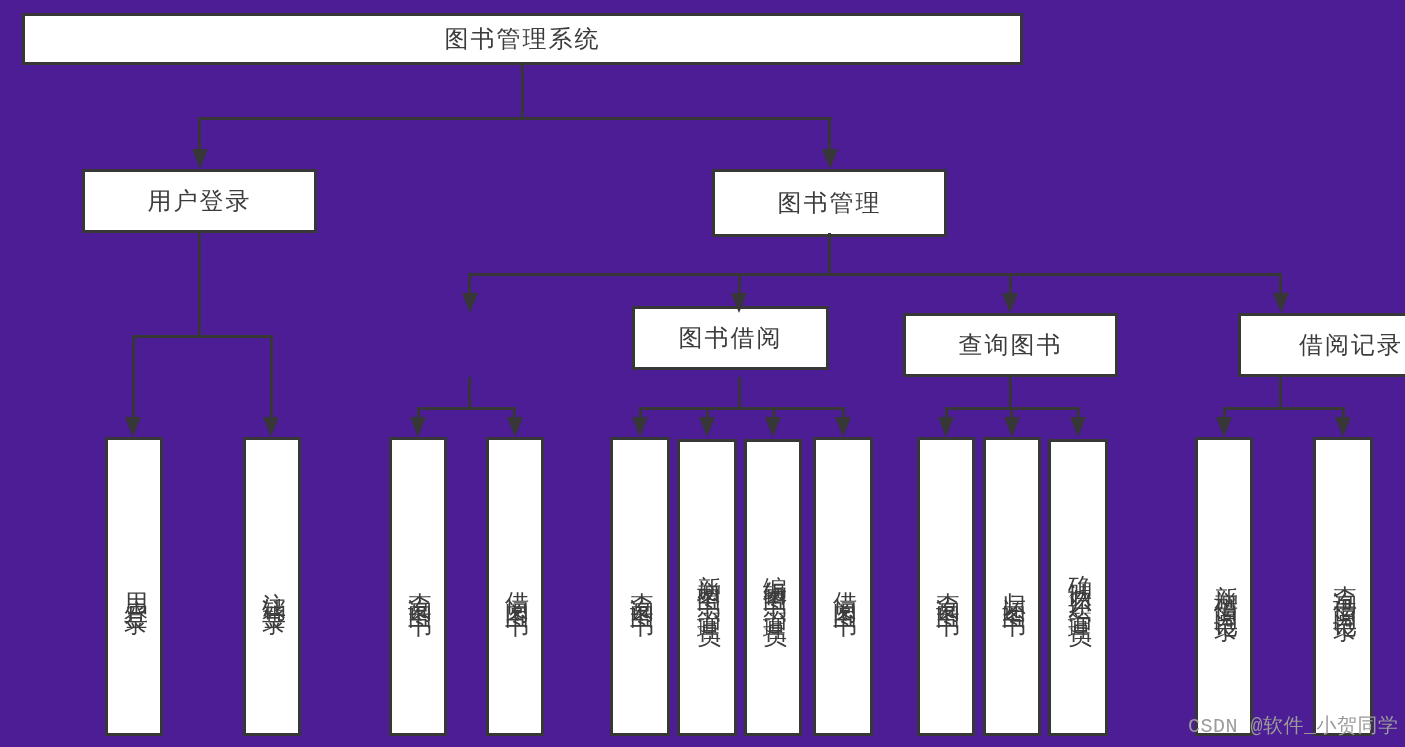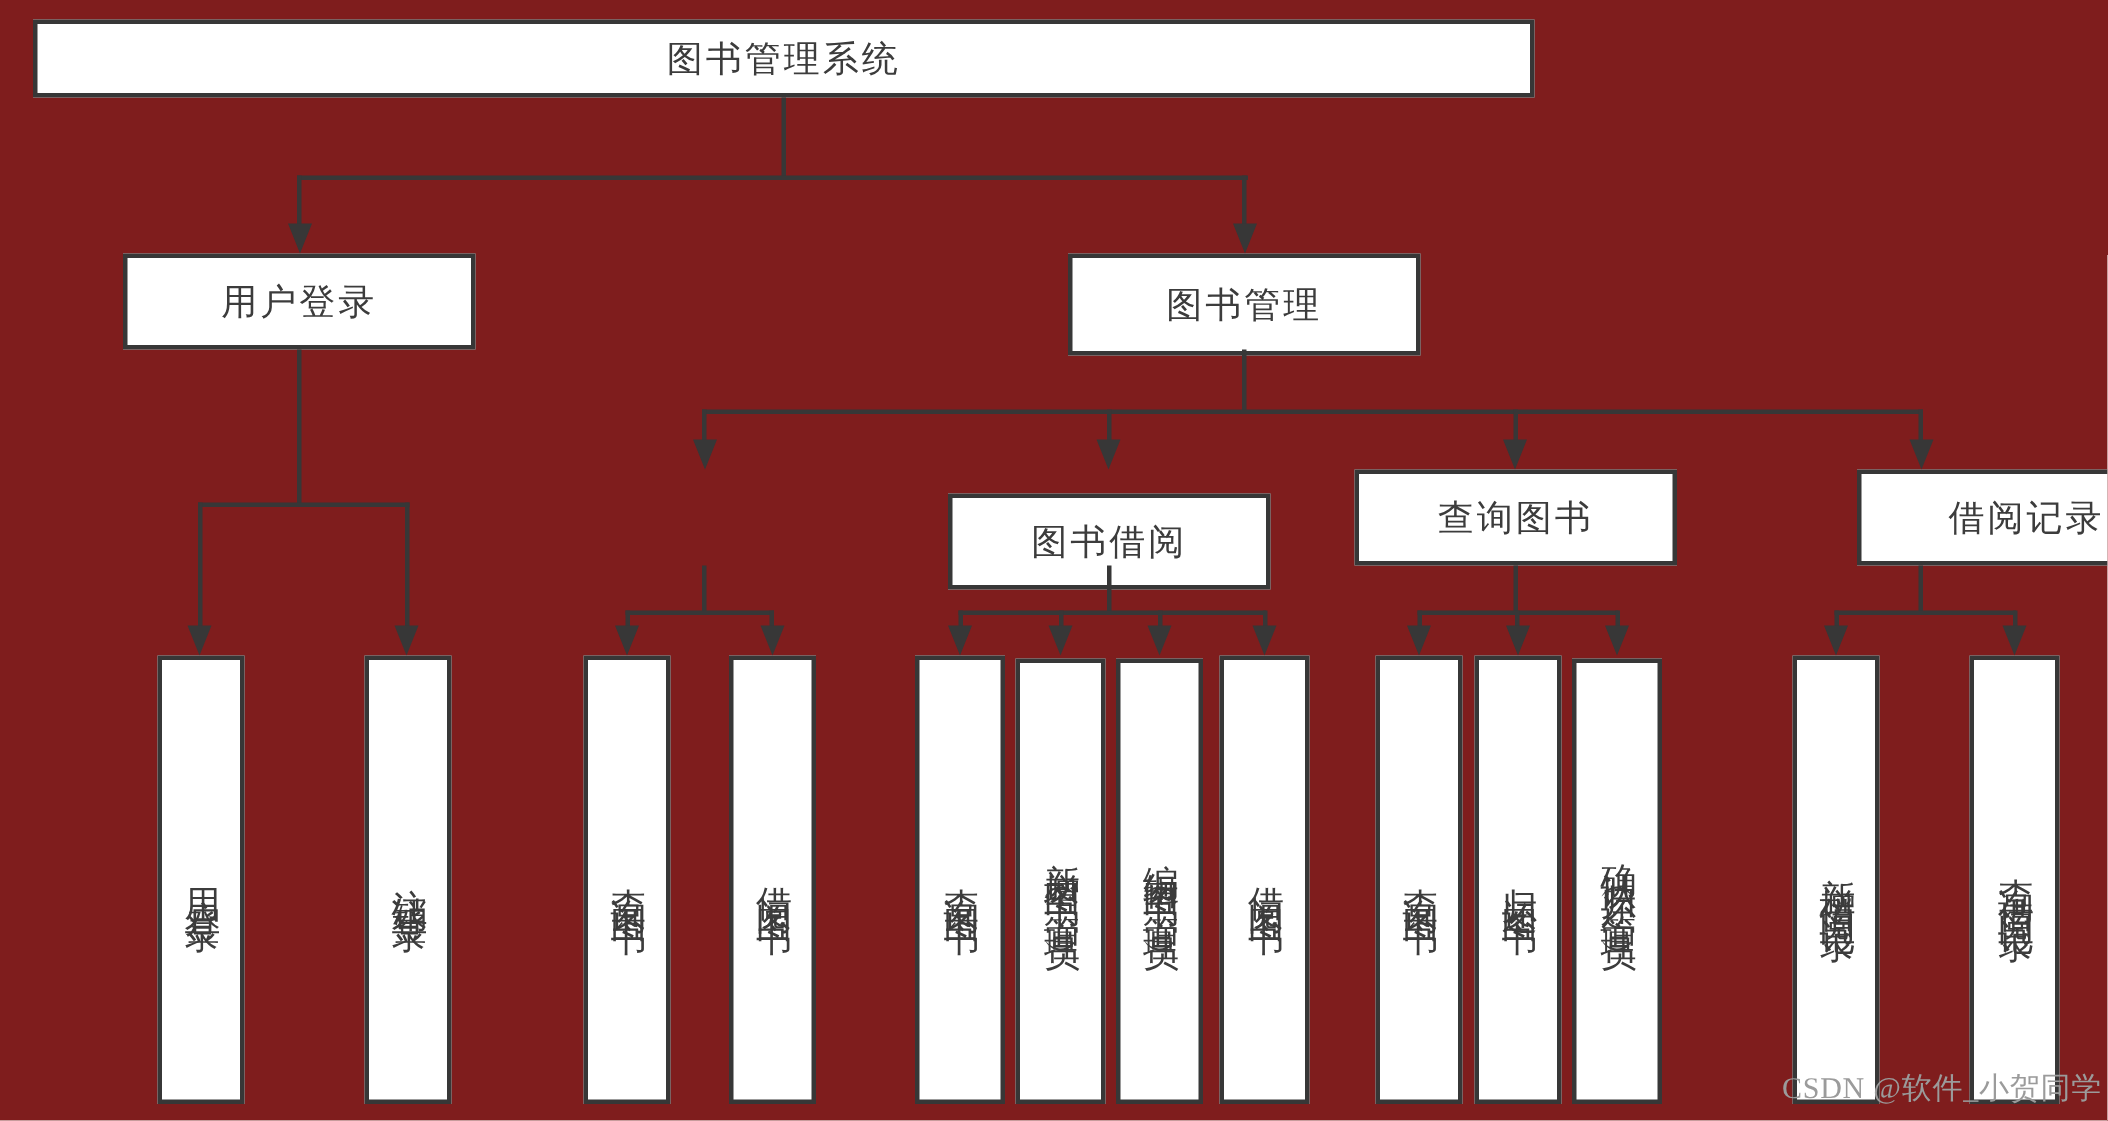--- a/index.html
+++ b/index.html
@@ -1,21 +1,21 @@
 <!DOCTYPE html>
 <html><head>
 <meta charset="utf-8">
 <style>
   html, body { margin: 0; padding: 0; background: #ffffff; }
   .canvas {
     position: relative;
     width: 1405px;
     height: 747px;
-    background: #7f1d1d;
-    font-family: Liberation Serif, serif;
+    background: #4c1d95;
+    font-family: Liberation Mono, monospace;
     overflow: hidden;
   }
   
   .hbox {
     position: absolute;
     box-sizing: border-box;
     border: 3px solid #373737;
     background: #ffffff;
     display: flex;
     align-items: center;
@@ -78,21 +78,21 @@
 
   <div class="hbox" style="left:82px; top:169px; width:235px; height:64px;">
     <span>用户登录</span>
   </div>
 
   <div class="hbox" style="left:712px; top:169px; width:235px; height:68px;">
     <span>图书管理</span>
   </div>
 
 
-  <div class="hbox" style="left:632px; top:329px; width:215px; height:64px;">
+  <div class="hbox" style="left:632px; top:306px; width:197px; height:64px;">
     <span>图书借阅</span>
   </div>
 
   <div class="hbox" style="left:903px; top:313px; width:215px; height:64px;">
     <span>查询图书</span>
   </div>
 
   <div class="hbox" style="left:1238px; top:313px; width:214px; height:64px;padding-left:12px;">
     <span>借阅记录</span>
   </div>

